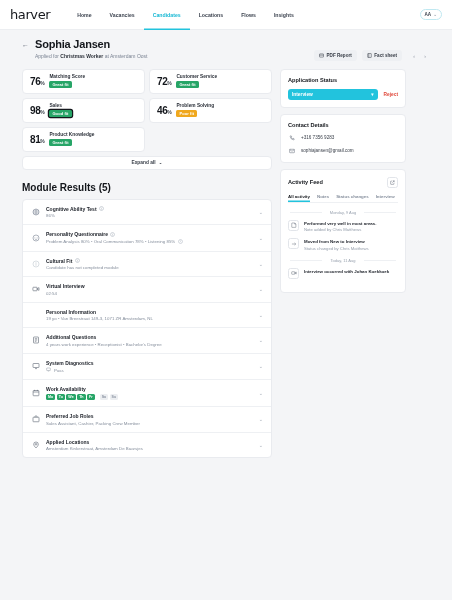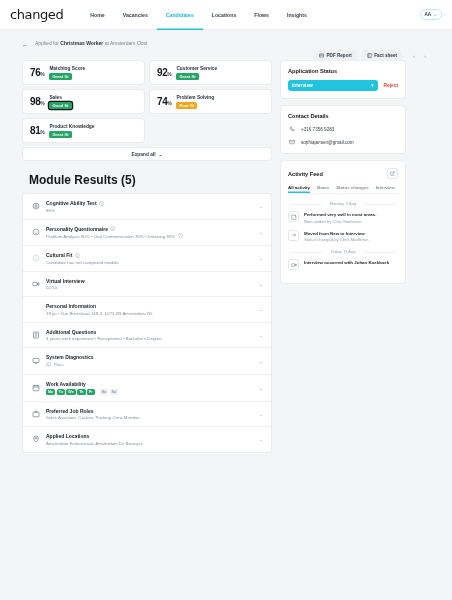--- a/index.html
+++ b/index.html
@@ -98,21 +98,21 @@
   .badge.poor  { background: #f0a81e; }
   .badge.sel   { background: #27a567; box-shadow: 0 0 0 1.2px #14171c; }
 
   .expand-all {
     width: 250px; background: #fff; border: 1px solid #e9ebef; border-radius: 4px;
     margin-top: 4px; height: 14px;
     display: flex; align-items: center; justify-content: center; gap: 3px;
     font-size: 4.8px; font-weight: 700; color: #3b414b; cursor: pointer;
   }
 
-  .mod-title { font-size: 12px; font-weight: 700; color: #14171c; margin: 12px 0 6px 7px; }
+  .mod-title { font-size: 10px; font-weight: 700; color: #14171c; margin: 12px 0 6px 0; }
 
   .modlist { background: #fff; border: 1px solid #e9ebef; border-radius: 4px; overflow: hidden; }
   .modrow {
     display: flex; align-items: center; gap: 6px;
     padding: 6px 8px; border-bottom: 1px solid #eef0f3; cursor: pointer;
     min-height: 23px;
   }
   .modrow:last-child { border-bottom: none; }
   .mod-ico {
     width: 9px; height: 9px; flex: 0 0 9px; color: #7b8493;
@@ -185,41 +185,42 @@
     display: flex; align-items: center; justify-content: center; color: #5c6472;
   }
   .act-txt { padding-top: 1px; }
   .act-main { font-size: 4.4px; font-weight: 700; color: #22262e; }
   .act-sub { font-size: 4.2px; color: #949daa; margin-top: 1.5px; }
 </style>
 </head>
 <body>
 
 <div class="topnav">
-  <div class="logo">changed</div>
+  <div class="logo">harver</div>
   <div class="nav-items">
     <div class="nav-item">Home</div>
     <div class="nav-item">Vacancies</div>
     <div class="nav-item active">Candidates</div>
     <div class="nav-item">Locations</div>
     <div class="nav-item">Flows</div>
     <div class="nav-item">Insights</div>
   </div>
   <div class="nav-spacer"></div>
   <div class="avatar-pill">
     <span class="ini">AA</span>
     <span class="chev">⌄</span>
   </div>
 </div>
 
 <div class="page">
 
   <div class="crumbrow">
     <div class="back-arrow">←</div>
     <div>
+      <div class="cand-name">Sophia Jansen</div>
       <div class="cand-sub"><span>Applied for </span><b>Christmas Worker</b><span> at Amsterdam Oost</span></div>
     </div>
   </div>
 
   <div class="hdr-actions">
     <button class="pillbtn">
       <span>
           <svg width="5" height="5" viewBox="0 0 14 14" fill="none" stroke="#353b45" stroke-width="1.4">
             <rect x="1.5" y="2.5" width="11" height="9" rx="1"></rect>
             <line x1="1.5" y1="6" x2="12.5" y2="6"></line>
@@ -248,35 +249,35 @@
 
       <div class="scores">
         <div class="score-card">
           <div class="score-num"><span>76</span><span class="pct">%</span></div>
           <div class="score-meta">
             <div class="score-label">Matching Score</div>
             <div class="badge great">Great fit</div>
           </div>
         </div>
         <div class="score-card">
-          <div class="score-num"><span>92</span><span class="pct">%</span></div>
+          <div class="score-num"><span>72</span><span class="pct">%</span></div>
           <div class="score-meta">
             <div class="score-label">Customer Service</div>
             <div class="badge great">Great fit</div>
           </div>
         </div>
         <div class="score-card">
           <div class="score-num"><span>98</span><span class="pct">%</span></div>
           <div class="score-meta">
             <div class="score-label">Sales</div>
             <div class="badge sel">Good fit</div>
           </div>
         </div>
         <div class="score-card">
-          <div class="score-num"><span>74</span><span class="pct">%</span></div>
+          <div class="score-num"><span>46</span><span class="pct">%</span></div>
           <div class="score-meta">
             <div class="score-label">Problem Solving</div>
             <div class="badge poor">Poor fit</div>
           </div>
         </div>
         <div class="score-card">
           <div class="score-num"><span>81</span><span class="pct">%</span></div>
           <div class="score-meta">
             <div class="score-label">Product Knowledge</div>
             <div class="badge great">Great fit</div>

